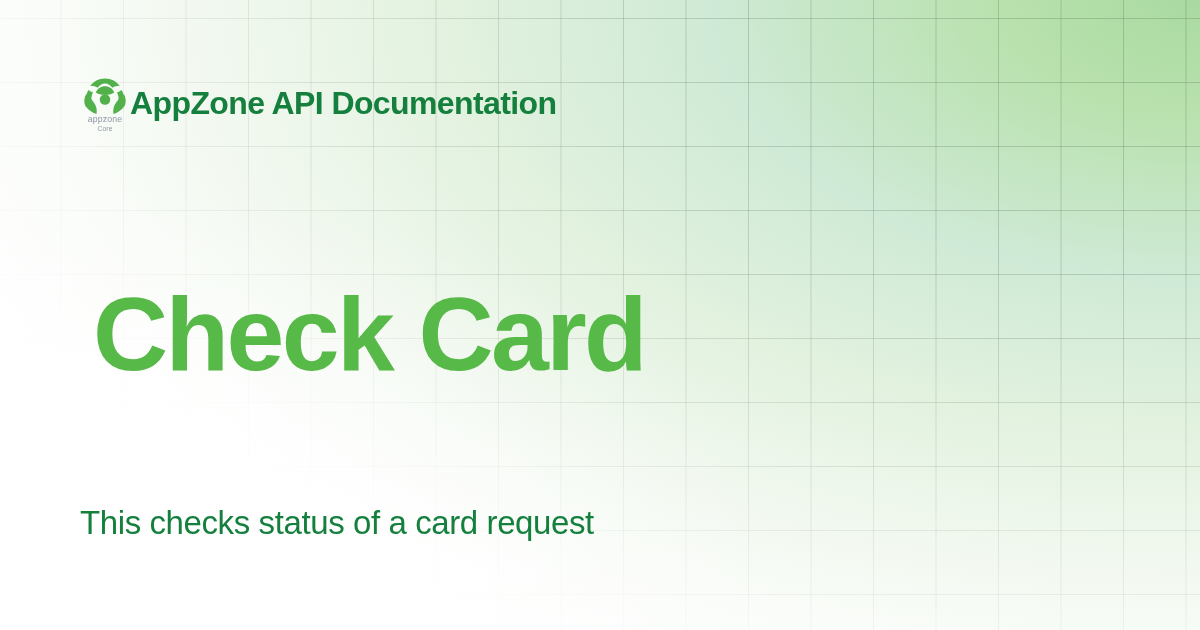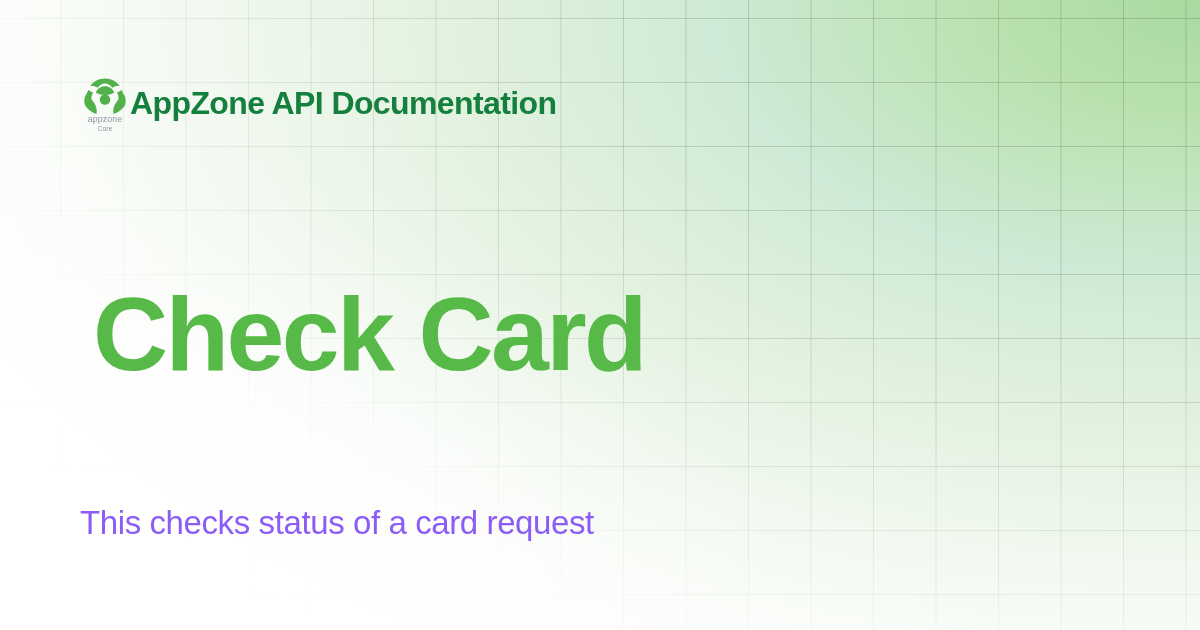--- a/index.html
+++ b/index.html
@@ -128,21 +128,21 @@
     white-space: nowrap;
   }
 
   .subheadline {
     position: absolute;
     left: 80px;
     top: 502px;
     font-size: 33px;
     font-weight: normal;
     letter-spacing: -0.4px;
-    color: #8b5cf6;
+    color: #15803d;
     line-height: 1.25;
     margin: 0;
     white-space: nowrap;
   }
 </style>
 </head>
 <body>
 
 <div class="og-card">
 

